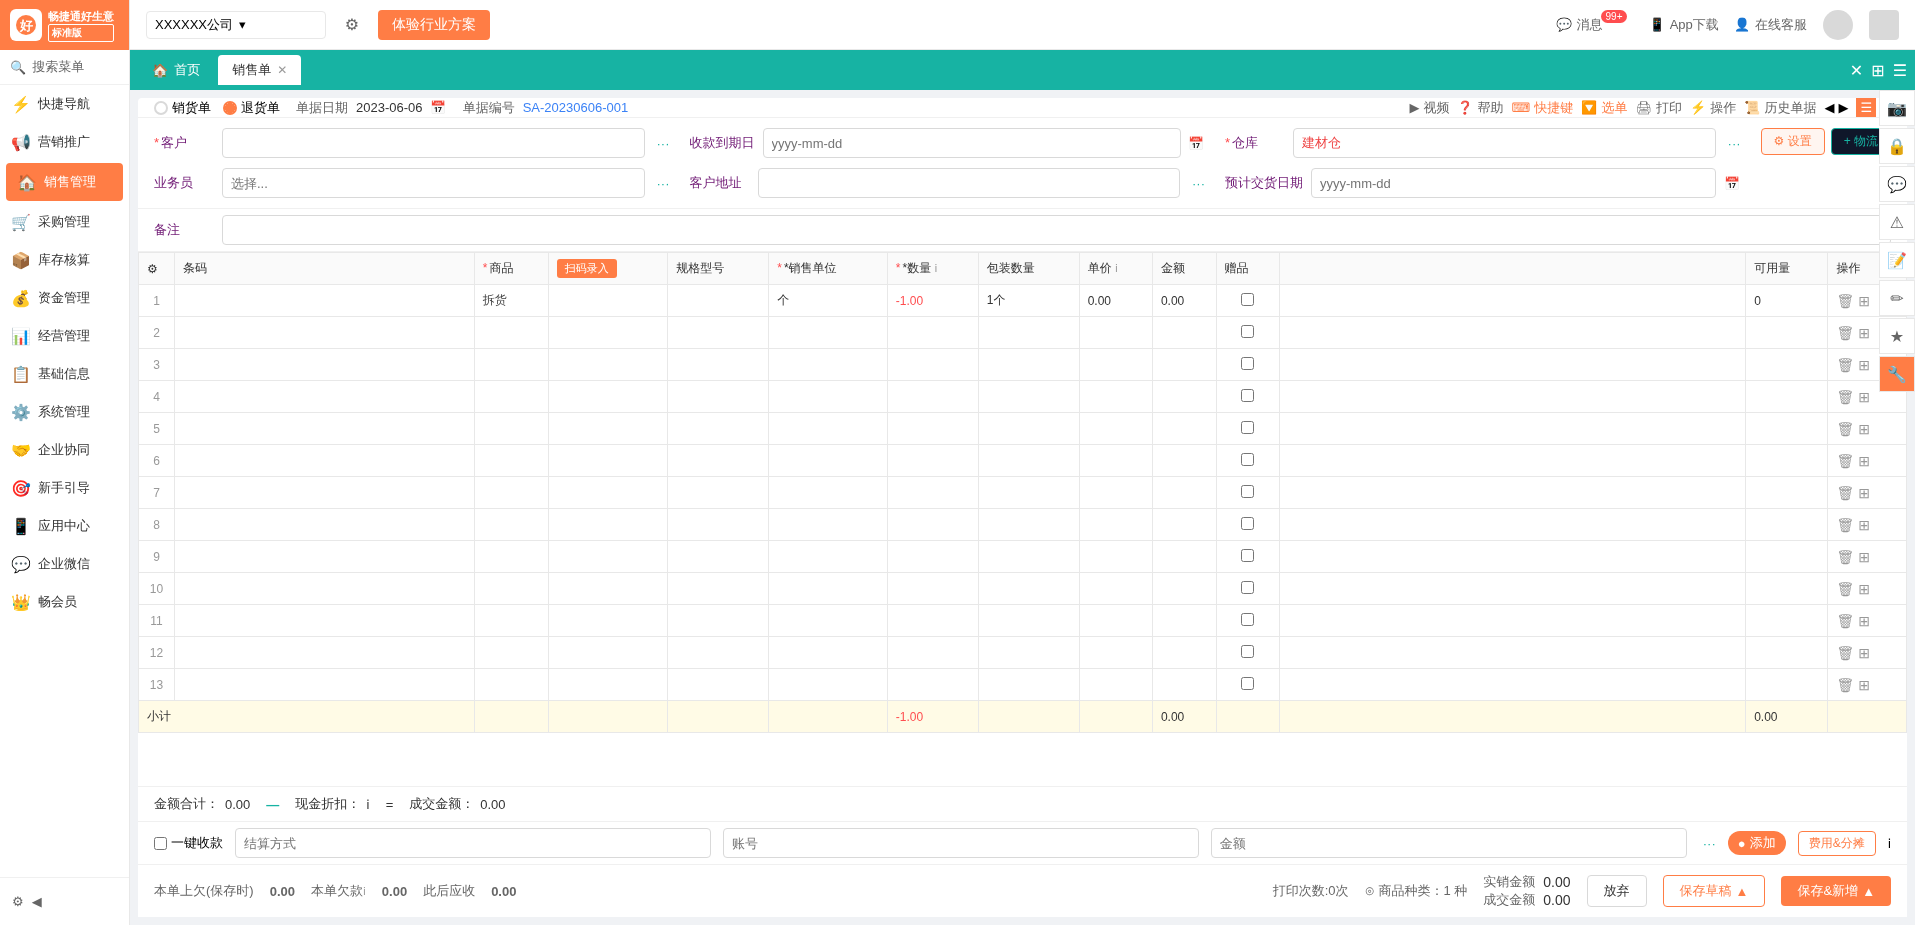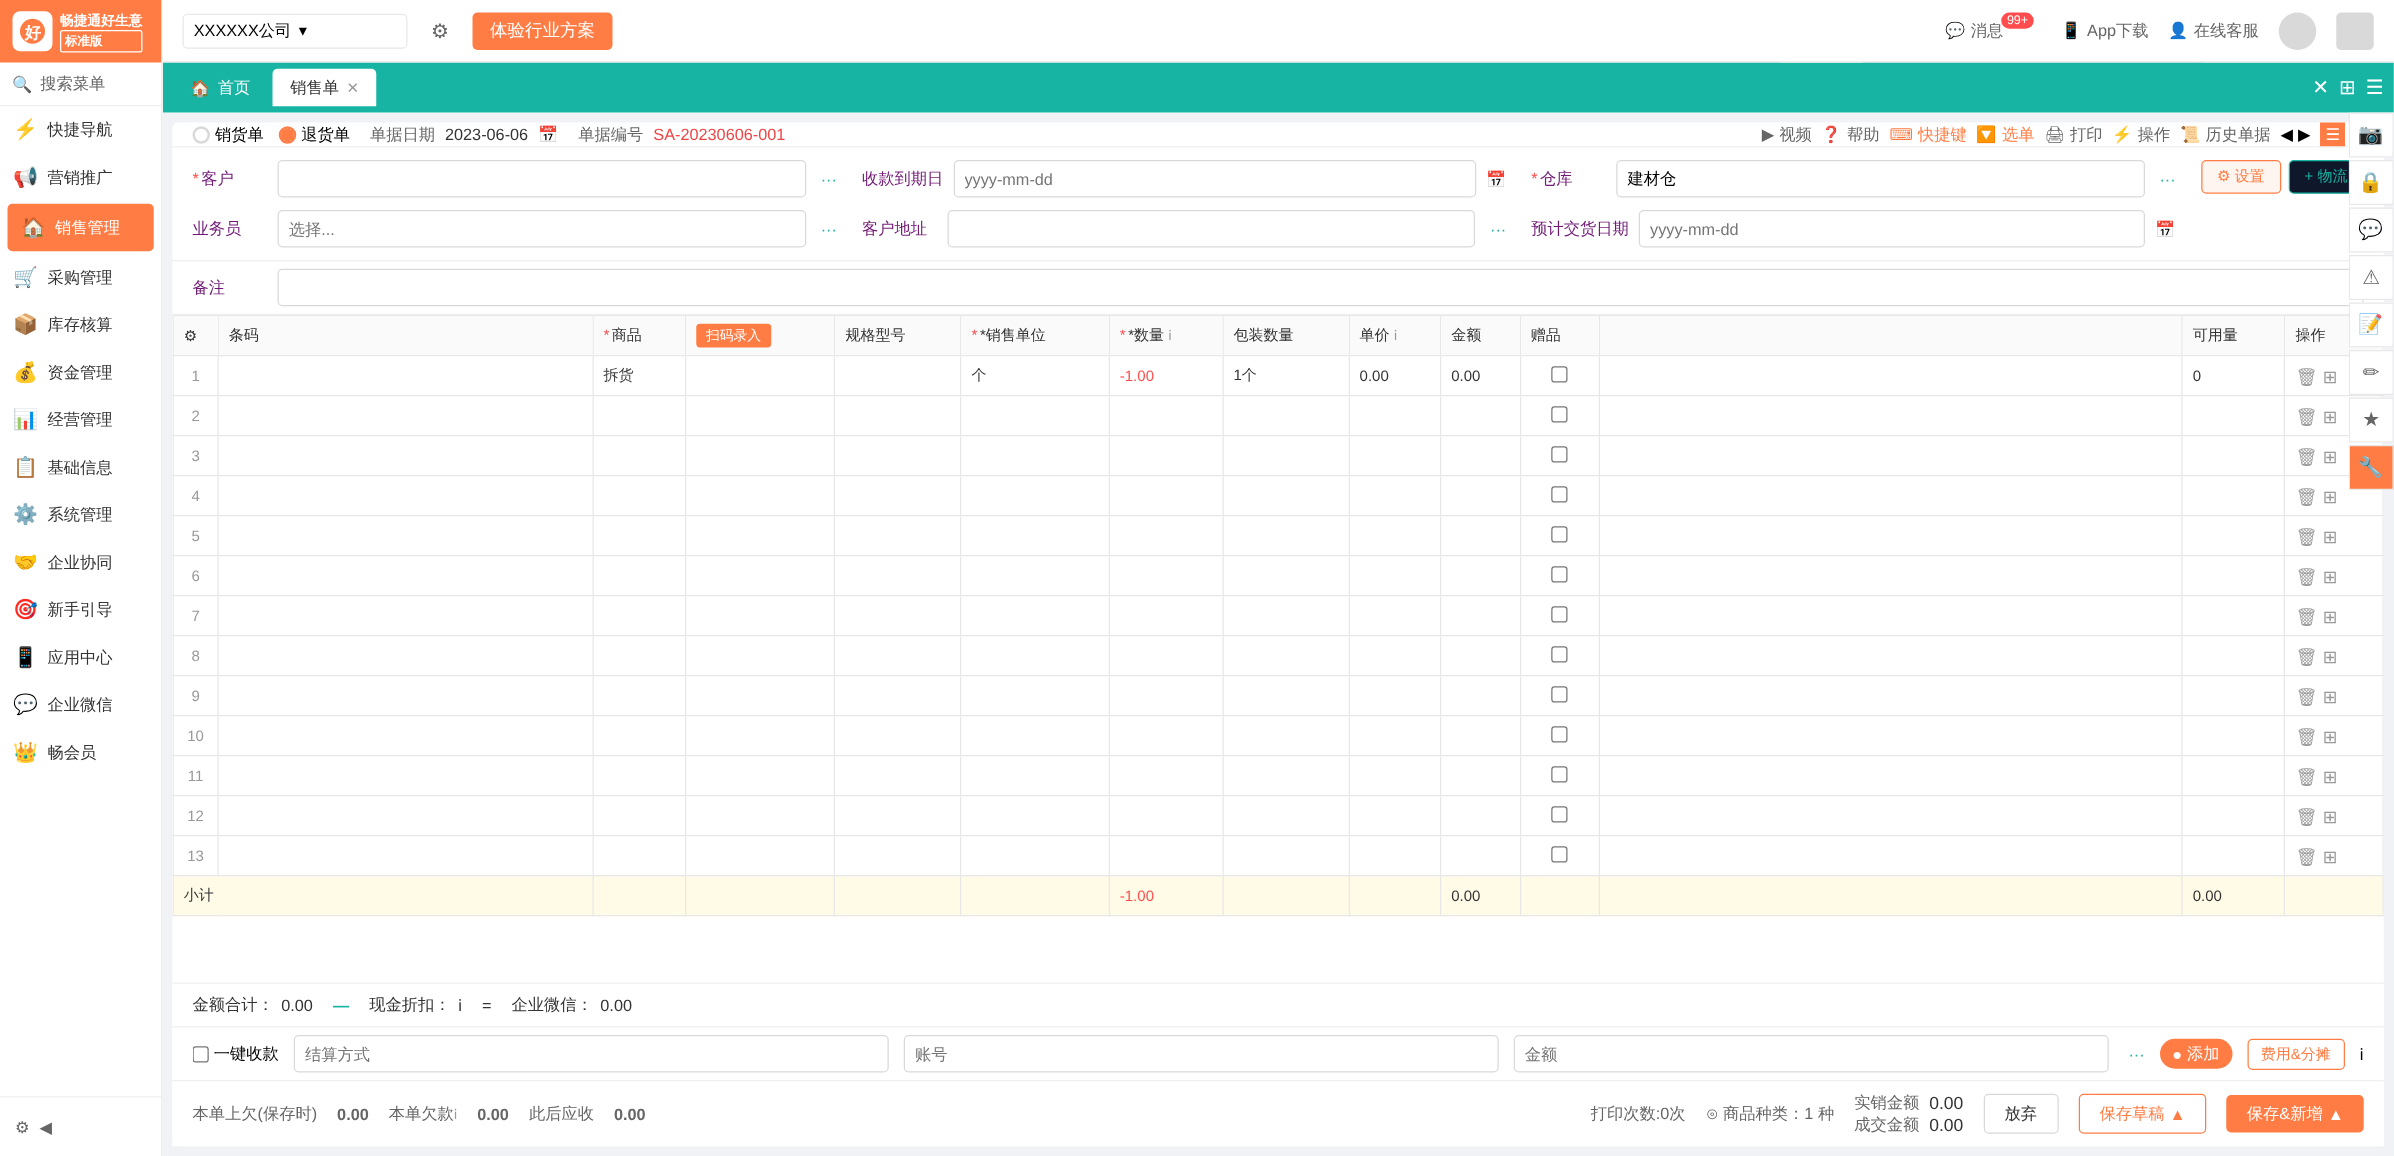--- a/index.html
+++ b/index.html
@@ -81,32 +81,32 @@
     
     .form-header {
       padding: 0 16px; border-bottom: 1px solid #f0f0f0; display: flex; align-items: center; gap: 16px;
     }
     .radio-group { display: flex; align-items: center; gap: 12px; }
     .radio-item { display: flex; align-items: center; gap: 4px; cursor: pointer; }
     .radio-circle { width: 14px; height: 14px; border-radius: 50%; border: 2px solid #d9d9d9; }
     .radio-circle.checked { border-color: #ff7d45; background: radial-gradient(circle, #ff7d45 5px, transparent 5px); }
     .form-field-group { display: flex; align-items: center; gap: 8px; }
     .form-label { color: #666; }
-    .form-value { color: #ef4444; }
+    .form-value { color: #3b82f6; }
     .form-date { color: #333; font-weight: 500; }
     .calendar-icon { color: #17b3a3; cursor: pointer; }
     .header-actions { margin-left: auto; display: flex; align-items: center; gap: 8px; }
     .header-action-item { display: flex; align-items: center; gap: 4px; color: #666; cursor: pointer; font-size: 12px; }
     .header-action-item.orange { color: #ff7d45; }
     .field-row { display: flex; align-items: center; gap: 8px; }
     .field-label { color: #701a75; min-width: 60px; white-space: nowrap; }
     .field-label.required::before { content: '*'; color: #ff4d4f; margin-right: 2px; }
     .field-input {
       flex: 1; border: 1px solid #d9d9d9; border-radius: 4px; padding: 4px 8px; height: 30px;
-      color: #000000; background: #fff; outline: none;
+      color: #ef4444; background: #fff; outline: none;
     }
     .field-dots { color: #17b3a3; cursor: pointer; margin-left: 4px; }
     .action-btn {
       padding: 4px 12px; border-radius: 4px; cursor: pointer; font-size: 12px;
       display: flex; align-items: center; gap: 4px;
     }
     .action-btn.settings { border: 1px solid #ff7d45; color: #ff7d45; background: #fff5f0; }
     .action-btn.logistics { border: 1px solid #17b3a3; color: #17b3a3; background: #0f172a; }
 
     
@@ -758,21 +758,21 @@
         <span>金额合计：</span>
         <span>0.00</span>
       </div>
       <span class="summary-divider">—</span>
       <div class="summary-item">
         <span>现金折扣：</span>
         <span>ℹ</span>
       </div>
       <span class="summary-equals">=</span>
       <div class="summary-item">
-        <span>企业微信：</span>
+        <span>成交金额：</span>
         <span>0.00</span>
       </div>
     </div>
 
     <div class="payment-row">
       <div class="checkbox-item">
         <input type="checkbox" style="">
         <span>一键收款</span>
       </div>
       <input class="field-input" style="width: 100px;" placeholder="结算方式">

